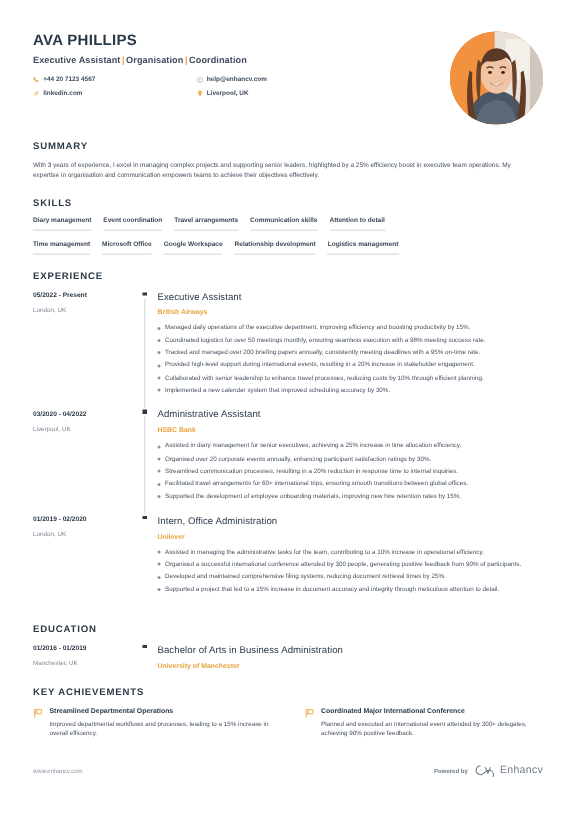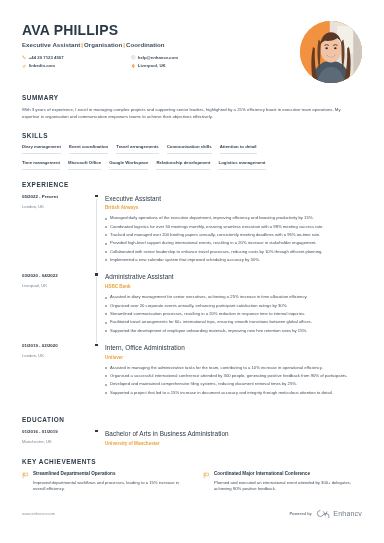--- a/index.html
+++ b/index.html
@@ -30,21 +30,21 @@
   
   .header {
     display: flex;
     align-items: flex-start;
     justify-content: space-between;
     padding-top: 3px;
   }
   .header-left { flex: 1; padding-top: 2px; }
 
   .name {
-    font-size: 14px;
+    font-size: 10px;
     font-weight: bold;
     letter-spacing: 0.2px;
     color: #2b3947;
     line-height: 1.05;
   }
 
   .tagline {
     margin-top: 3.5px;
     font-size: 6.1px;
     font-weight: bold;

